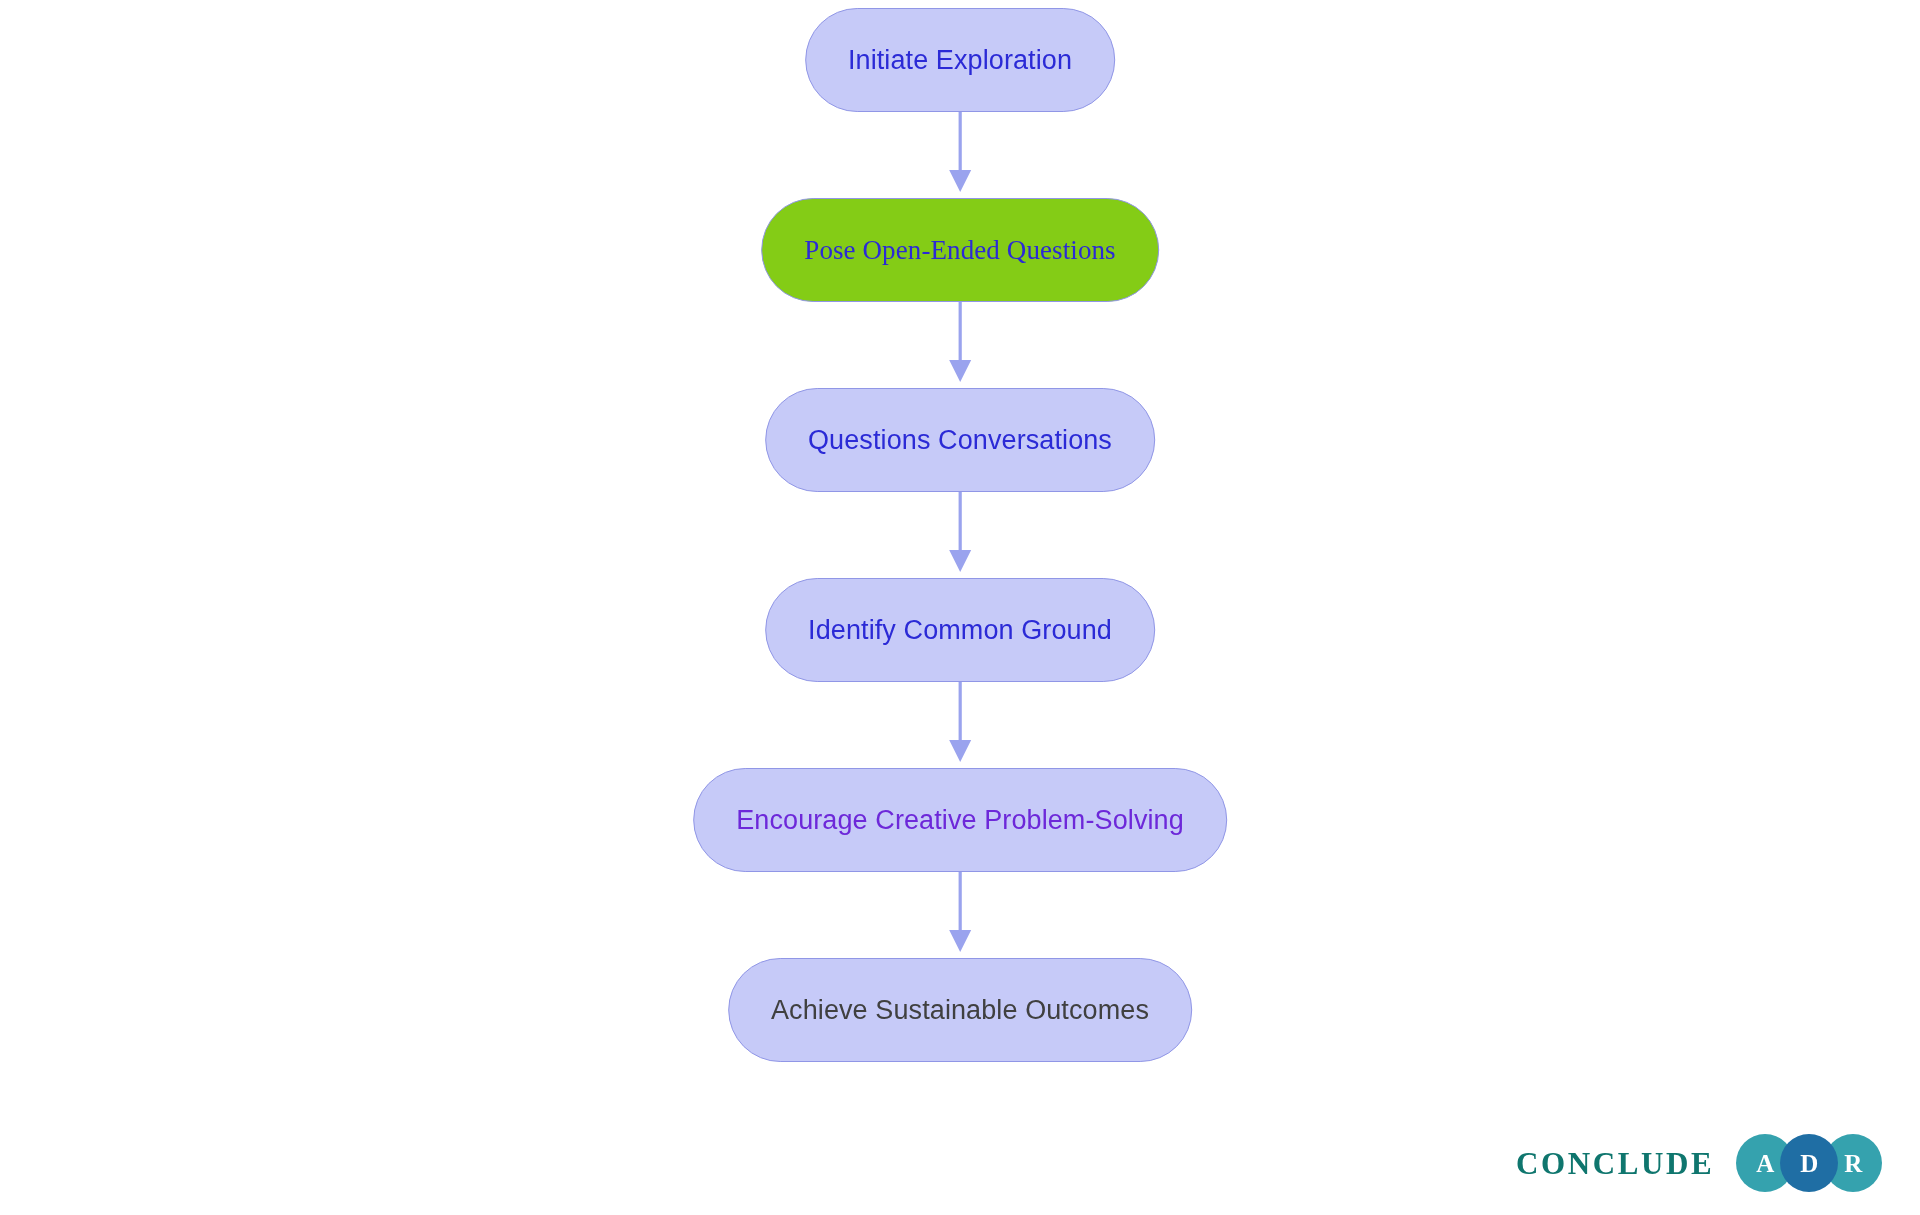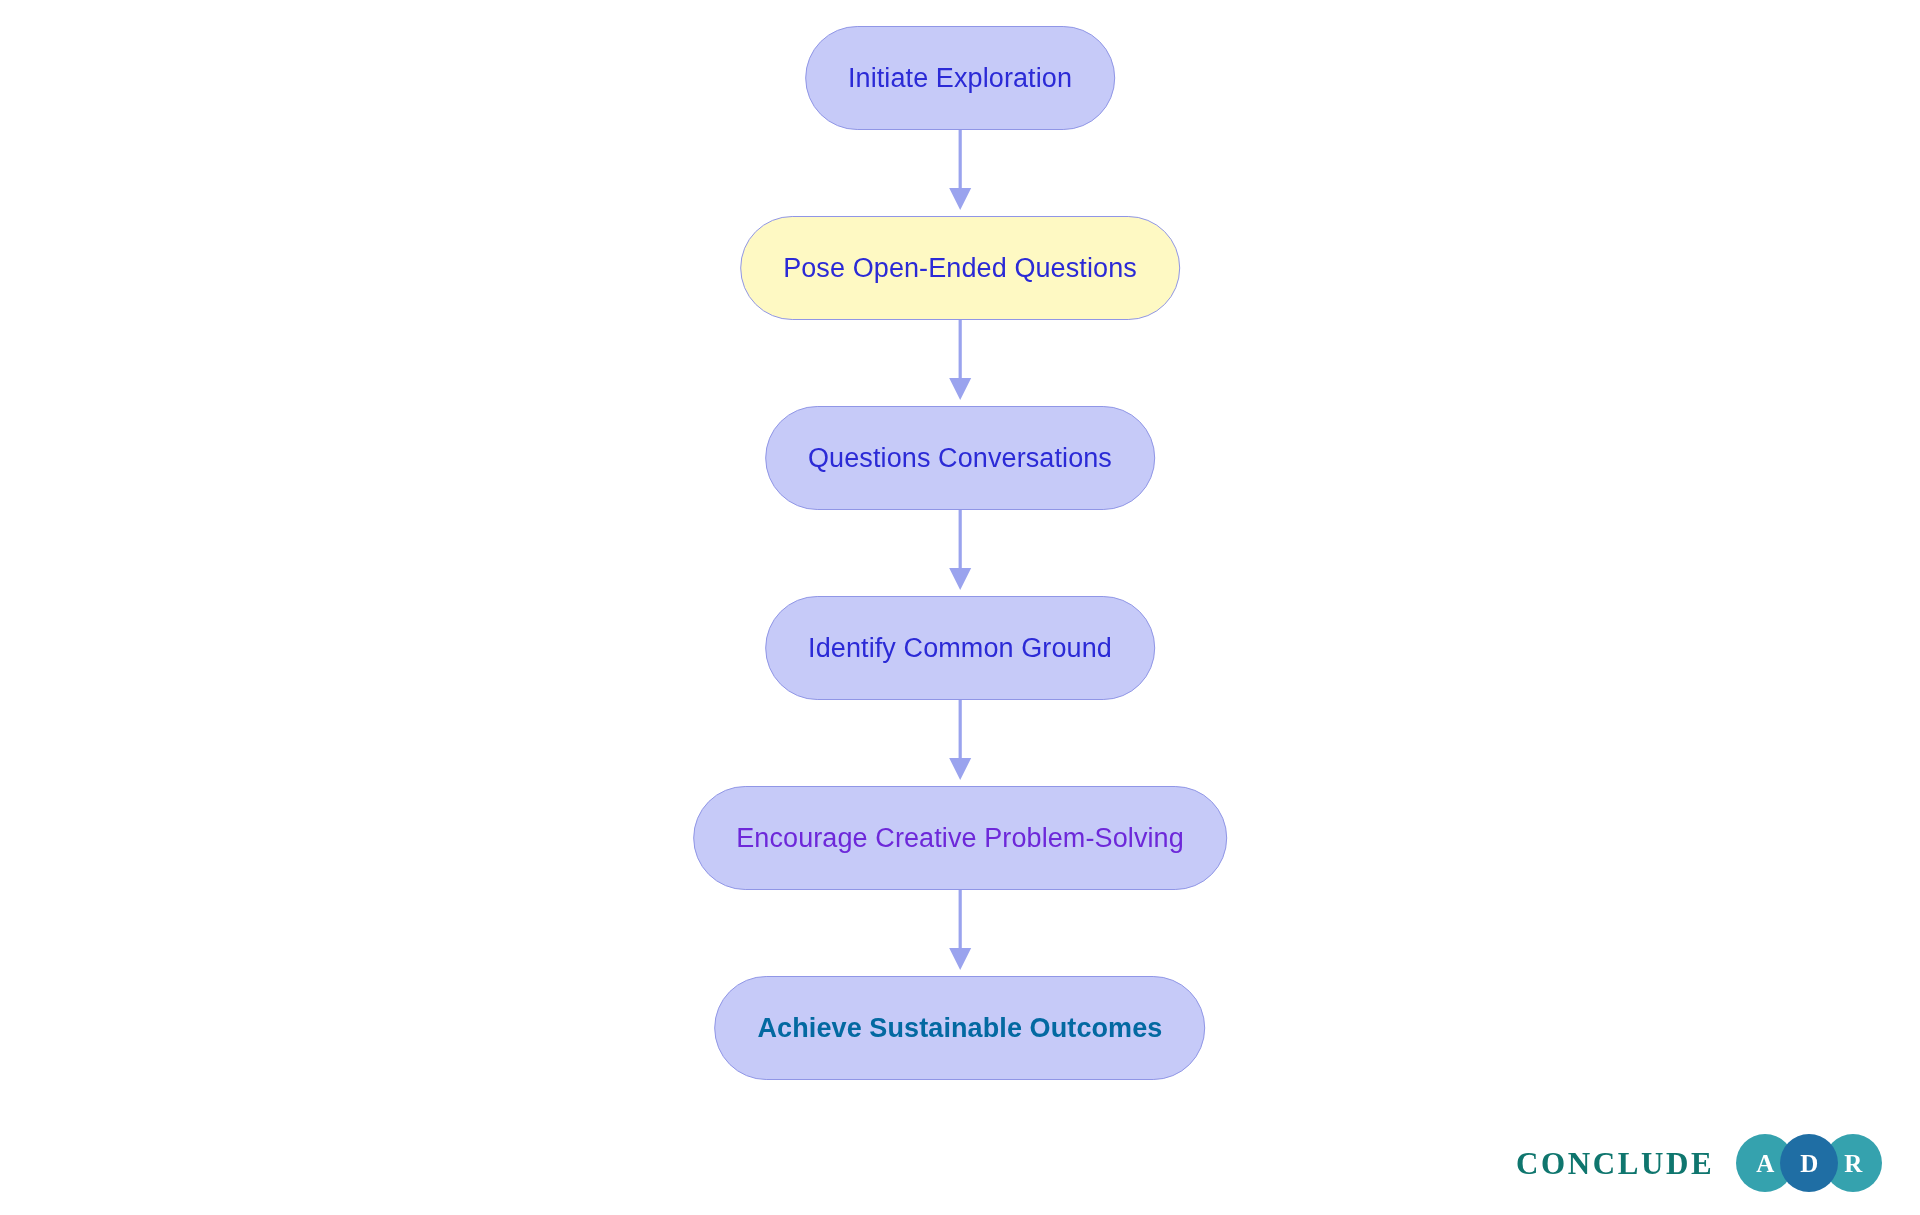--- a/index.html
+++ b/index.html
@@ -21,21 +21,21 @@
     position: absolute;
     inset: 0;
     width: 1920px;
     height: 1215px;
   }
 
   
   #flow {
     position: absolute;
     left: 0;
-    top: 18px;
+    top: 0;
     width: 1920px;
     height: 1090px;
   }
 
   .flow-column {
     position: absolute;
     left: 50%;
     top: 8px;
     transform: translateX(-50%);
     display: flex;
@@ -130,21 +130,21 @@
 
       <div class="node" style="background: rgb(198, 202, 248); border-color: rgb(144, 150, 230); color: rgb(43, 42, 214);">
         <span class="node-label">Initiate Exploration</span>
       </div>
 
       <svg class="connector" viewBox="0 0 86 86" xmlns="http://www.w3.org/2000/svg" aria-hidden="true">
         <line x1="43" y1="0" x2="43" y2="64" stroke="#9aa3ee" stroke-width="3.2"></line>
         <polygon points="43,80 32,58 54,58" fill="#9aa3ee"></polygon>
       </svg>
 
-      <div class="node" style="background: #fef9c3; border-color: rgb(144, 150, 230); color: rgb(43, 42, 214);">
+      <div class="node" style="background: #84cc16; border-color: rgb(144, 150, 230); color: rgb(43, 42, 214); font-family: Liberation Serif, serif;">
         <span class="node-label">Pose Open-Ended Questions</span>
       </div>
 
       <svg class="connector" viewBox="0 0 86 86" xmlns="http://www.w3.org/2000/svg" aria-hidden="true">
         <line x1="43" y1="0" x2="43" y2="64" stroke="#9aa3ee" stroke-width="3.2"></line>
         <polygon points="43,80 32,58 54,58" fill="#9aa3ee"></polygon>
       </svg>
 
       <div class="node" style="background: rgb(198, 202, 248); border-color: rgb(144, 150, 230); color: rgb(43, 42, 214);">
         <span class="node-label">Questions Conversations</span>
@@ -166,21 +166,21 @@
 
       <div class="node" style="background: rgb(198, 202, 248); border-color: rgb(144, 150, 230); color: #6d28d9;">
         <span class="node-label">Encourage Creative Problem-Solving</span>
       </div>
 
       <svg class="connector" viewBox="0 0 86 86" xmlns="http://www.w3.org/2000/svg" aria-hidden="true">
         <line x1="43" y1="0" x2="43" y2="64" stroke="#9aa3ee" stroke-width="3.2"></line>
         <polygon points="43,80 32,58 54,58" fill="#9aa3ee"></polygon>
       </svg>
 
-      <div class="node" style="background: rgb(198, 202, 248); border-color: rgb(144, 150, 230); color: #0369a1; font-weight: bold;">
+      <div class="node" style="background: rgb(198, 202, 248); border-color: rgb(144, 150, 230); color: #404040;">
         <span class="node-label">Achieve Sustainable Outcomes</span>
       </div>
 
     </div>
   </div>
 
   <div id="logo">
     <div id="logo-wordmark" style="color: #0f766e;">CONCLUDE</div>
     <div id="logo-marks">
       <div class="logo-circle c0" style="background: rgb(53, 162, 174);">A</div>

